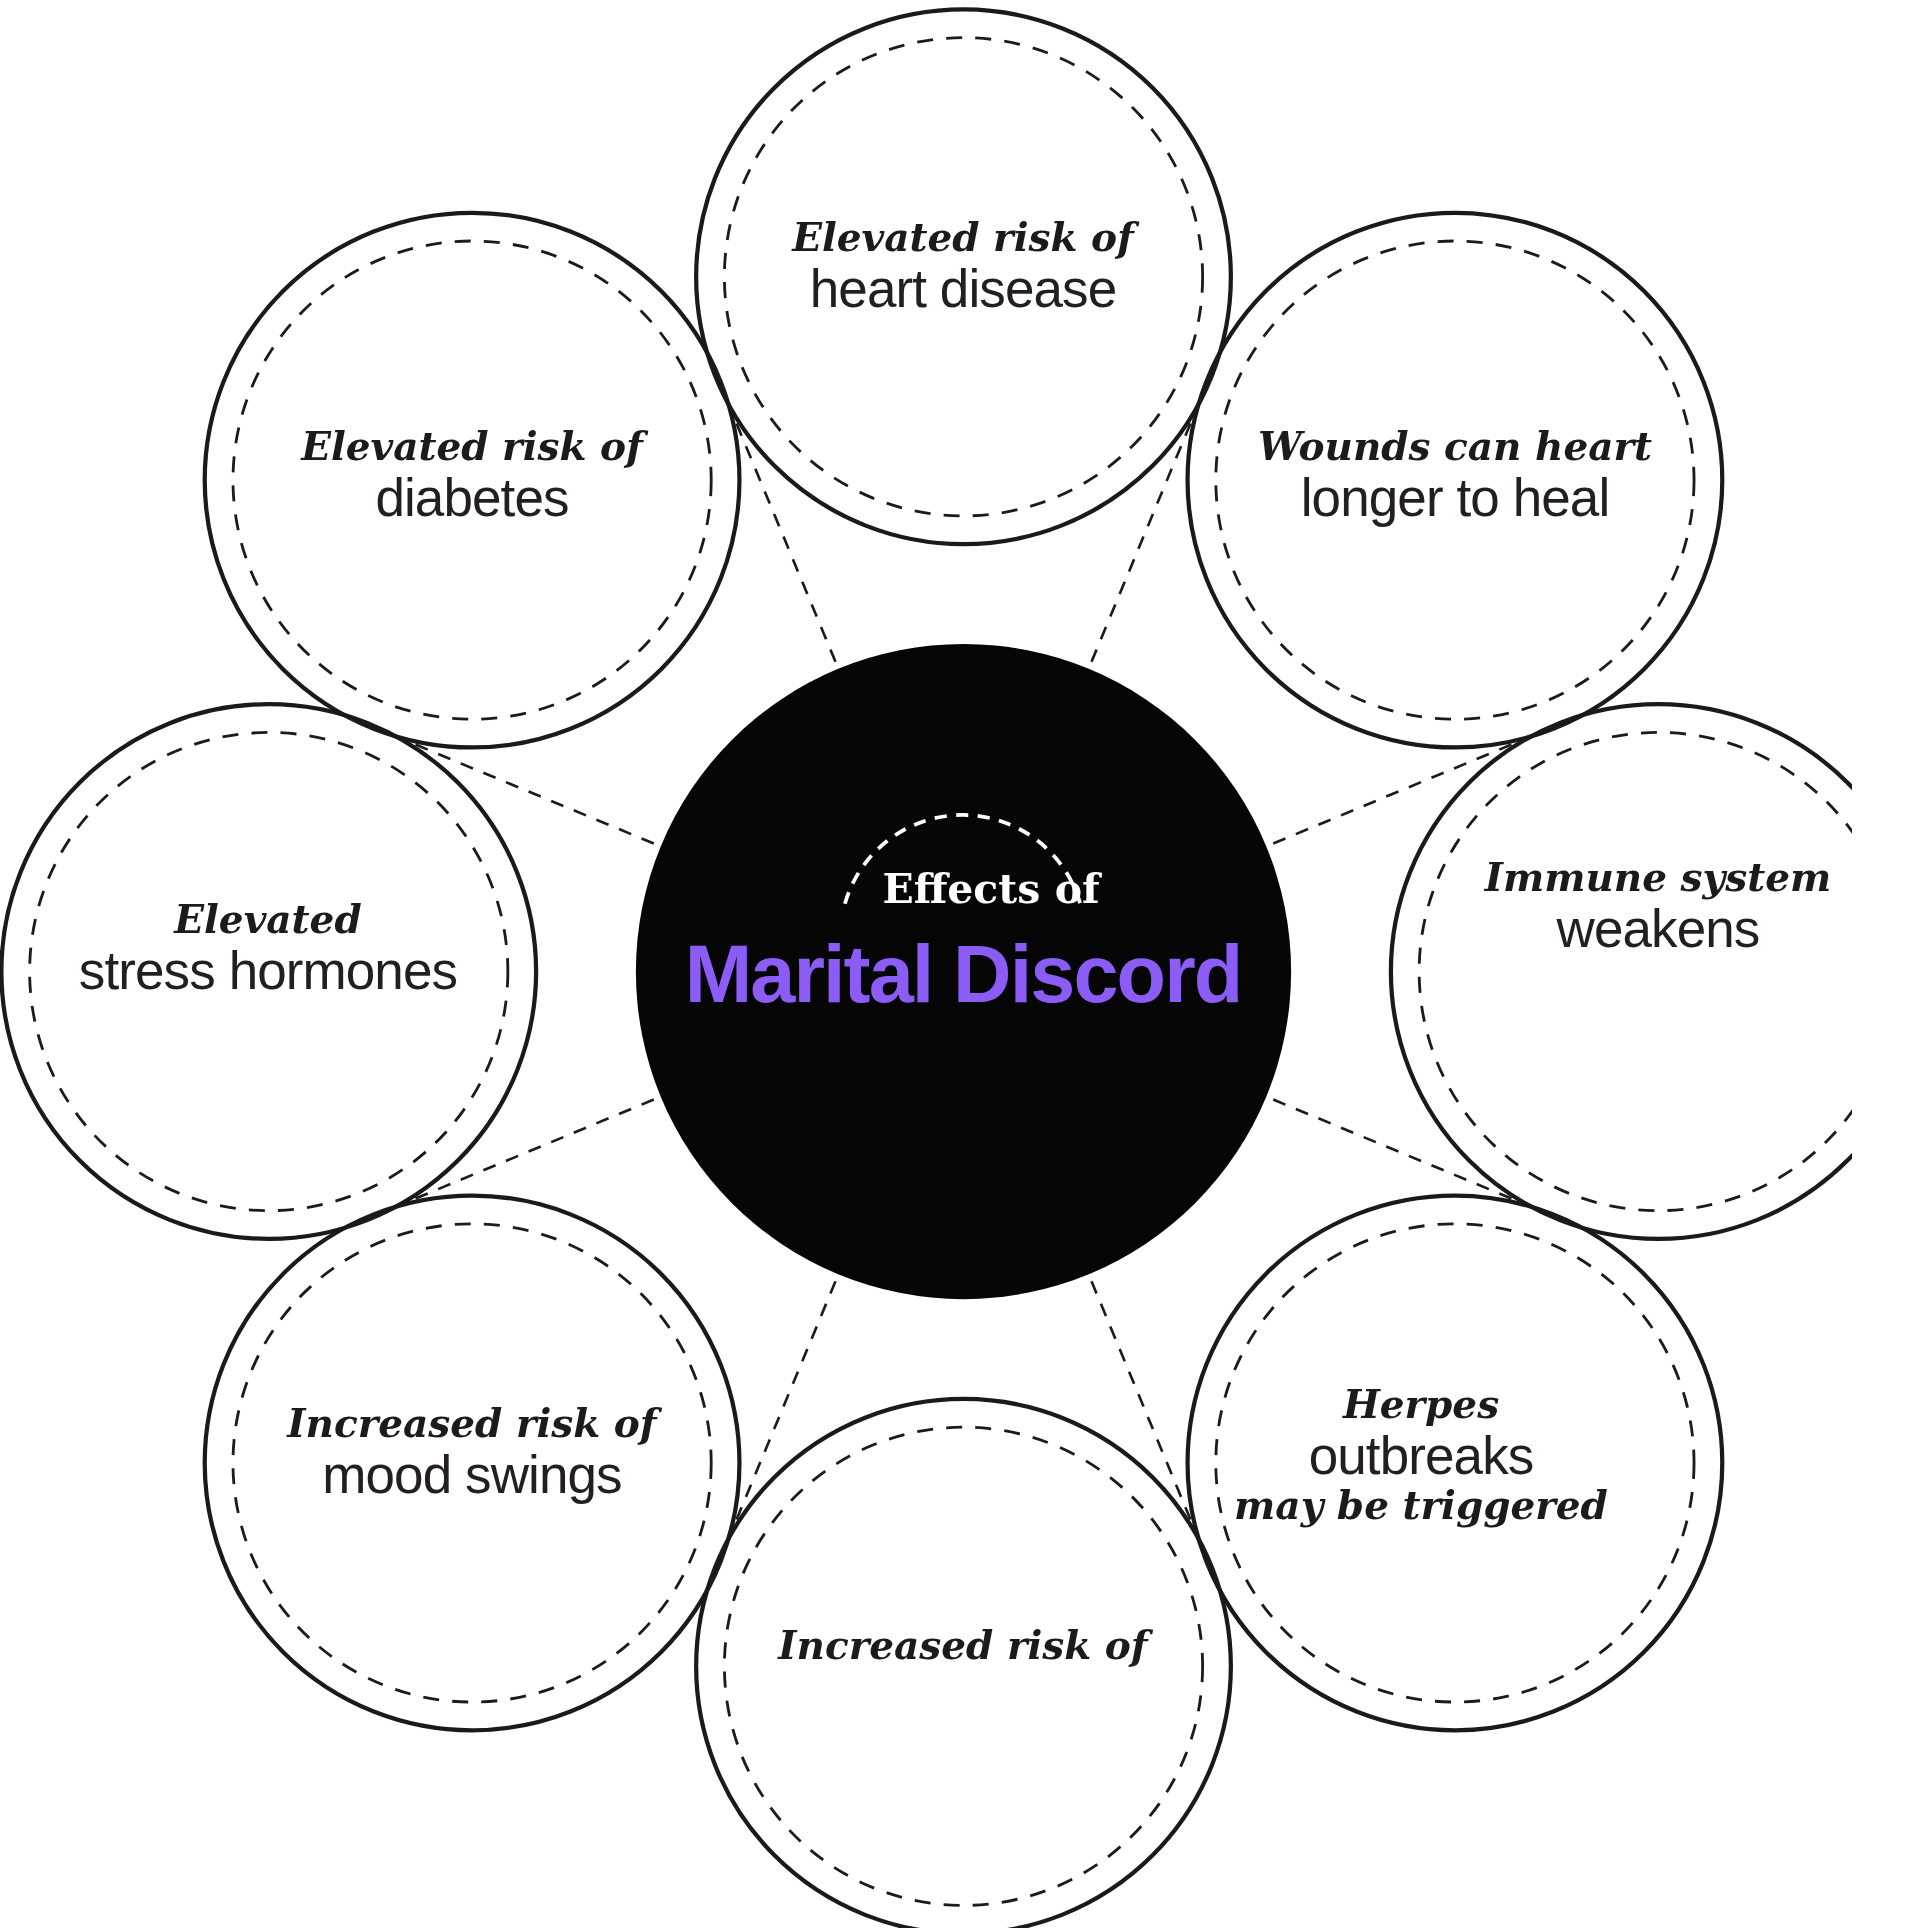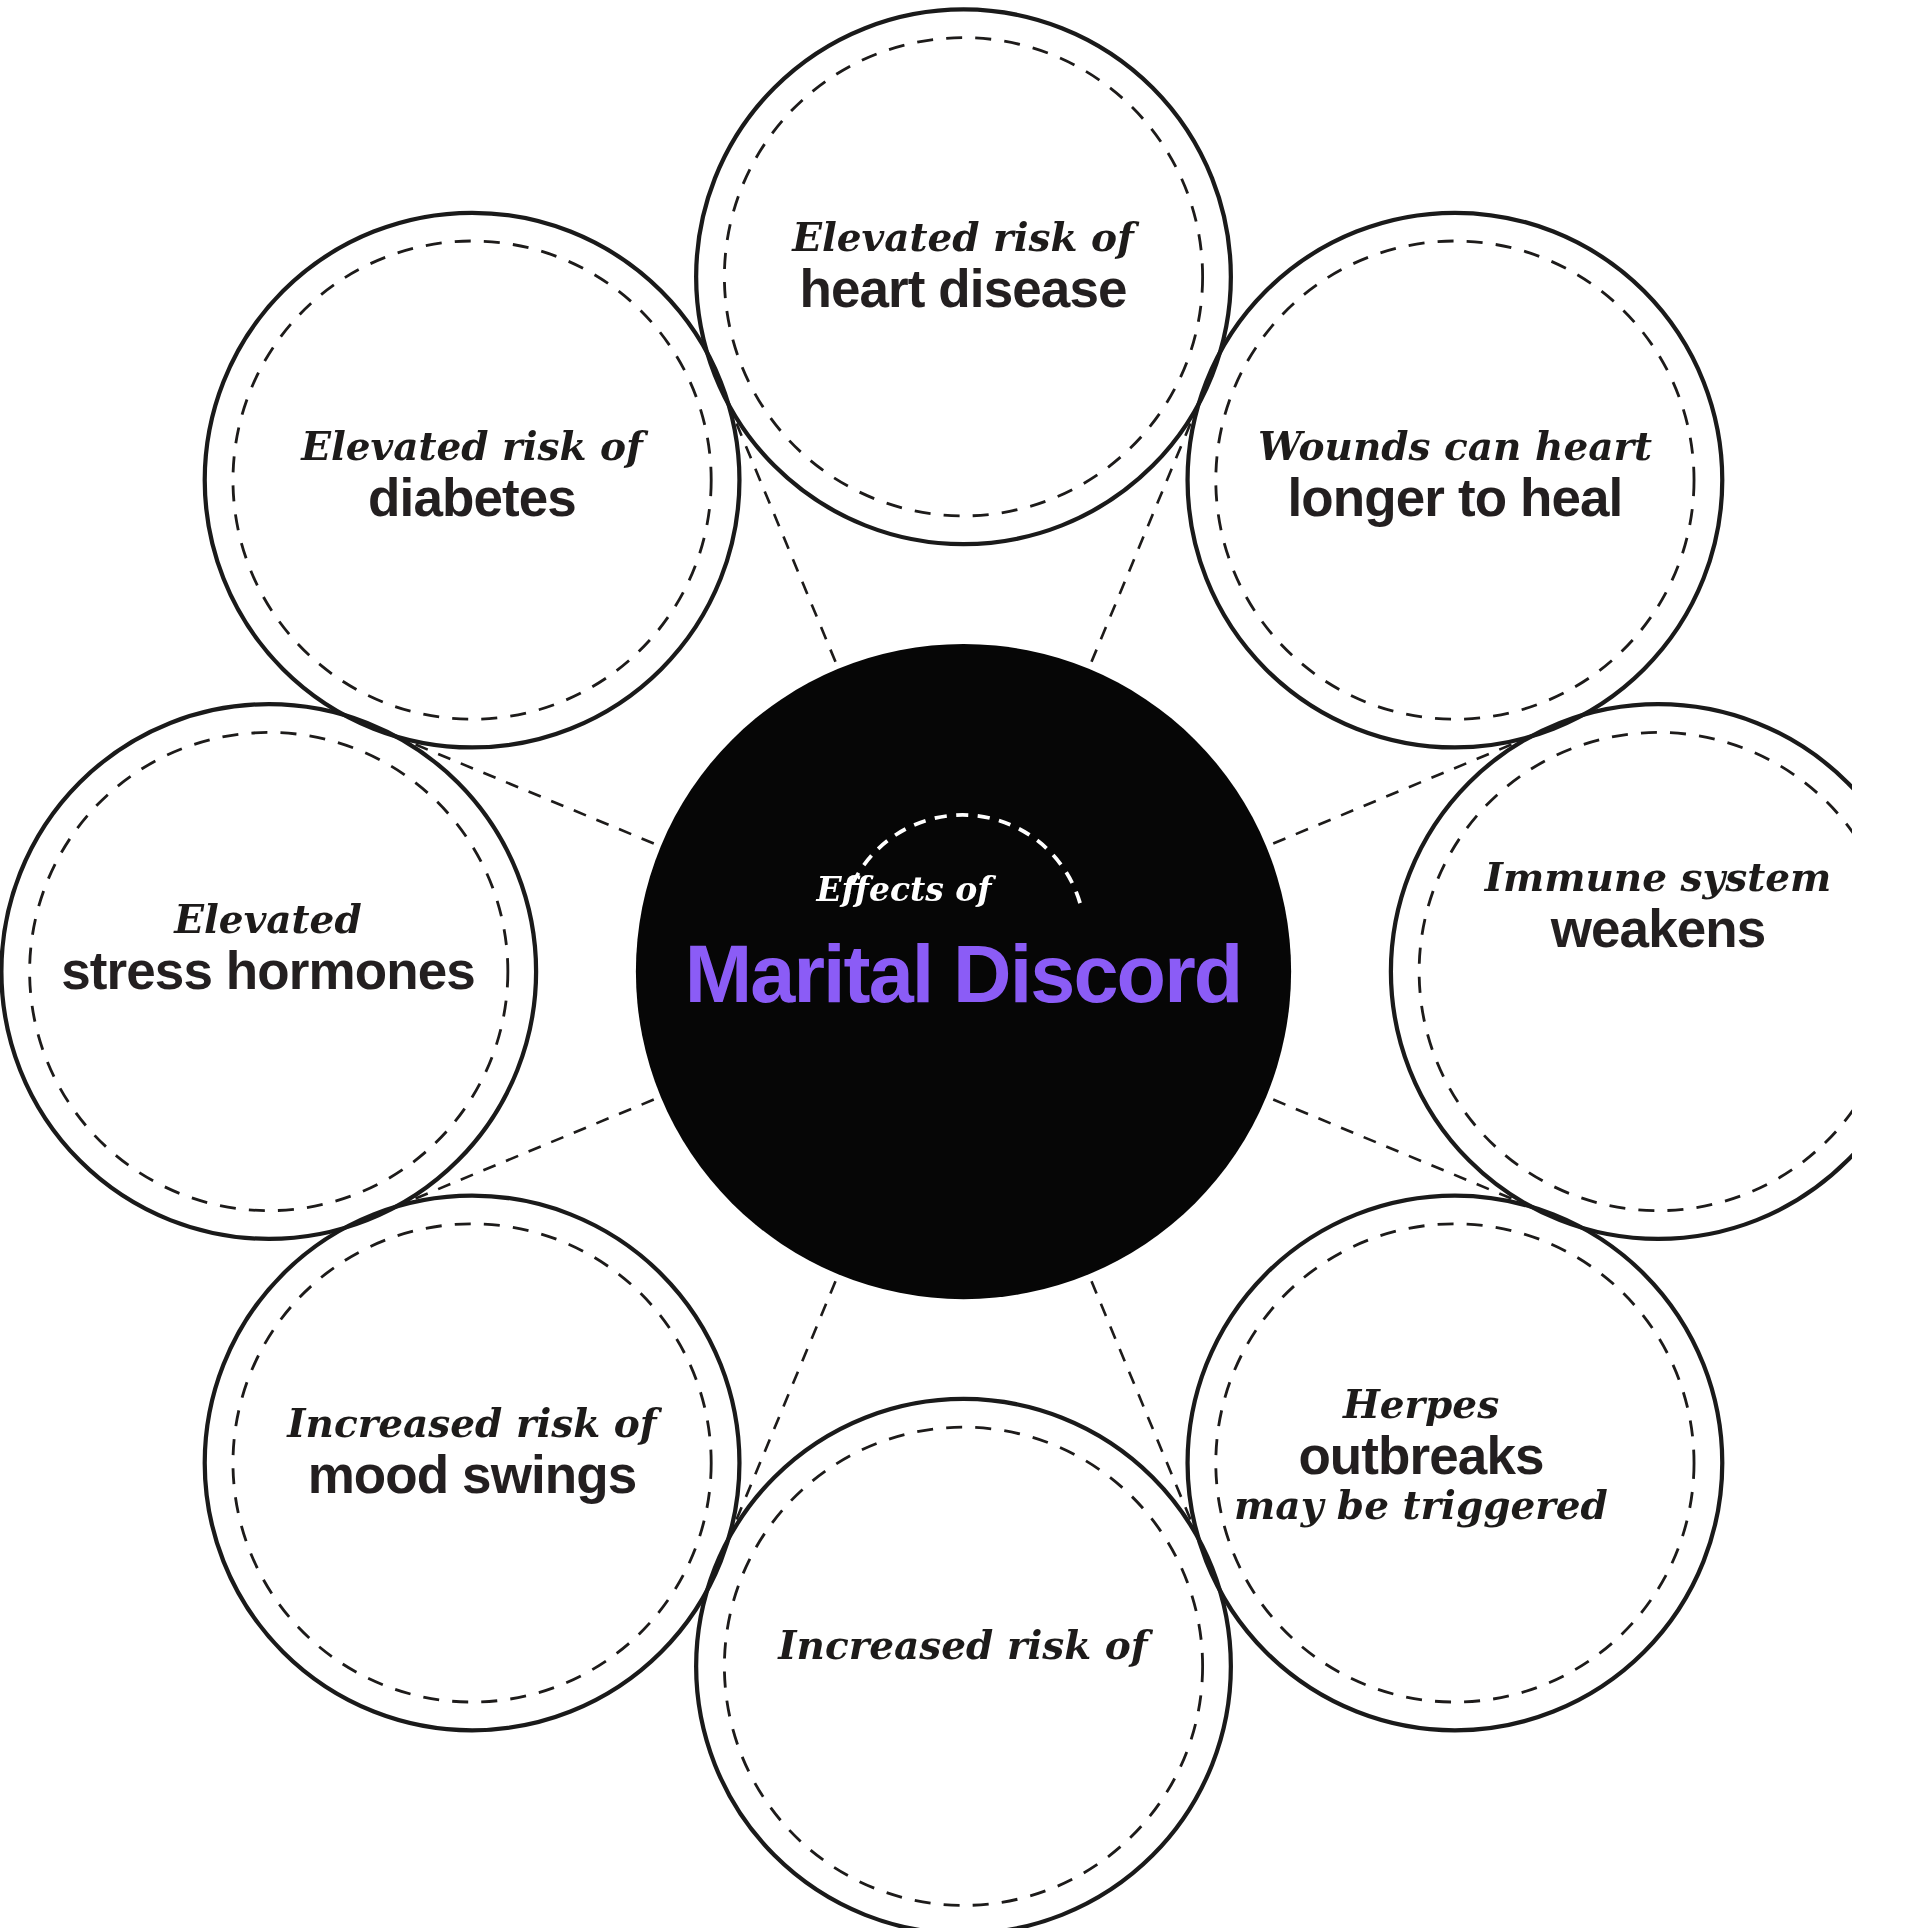--- a/index.html
+++ b/index.html
@@ -28,46 +28,45 @@
     display: block;
     font-family: "DejaVu Serif", "Liberation Serif", serif;
     font-style: italic;
     font-weight: 700;
     font-size: 39px;
     line-height: 1.12;
   }
   .label .headline {
     display: block;
     font-family: "Liberation Sans", sans-serif;
-    font-weight: 700;
+    font-weight: 400;
     font-size: 53px;
     line-height: 1.08;
     letter-spacing: -0.9px;
     color: #231f20;
   }
 
   
   .sat-0 { left: 963px; top: 266px;  }
   .sat-1 { left: 1455px; top: 475px;  }
   .sat-2 { left: 1658px; top: 906px;  }
   .sat-3 { left: 1421px; top: 1446px; margin-top: 9px; }
   .sat-4 { left: 963px; top: 1646px; }
   .sat-5 { left: 472px;  top: 1452px; }
   .sat-6 { left: 268px;  top: 948px; }
   .sat-7 { left: 472px;  top: 475px;  }
 
   
   .center-eyebrow {
     position: absolute;
-    left: 904px; top: 889px;
+    left: 991px; top: 889px;
     transform: translate(-50%, -50%);
     font-family: "DejaVu Serif", "Liberation Serif", serif;
-    font-style: italic;
     font-weight: 700;
-    font-size: 33px;
+    font-size: 41px;
     color: #ffffff;
     z-index: 2;
     white-space: nowrap;
   }
   .center-title {
     position: absolute;
     left: 963px; top: 974px;
     transform: translate(-50%, -50%);
     font-family: "Liberation Sans", sans-serif;
     font-weight: 700;

